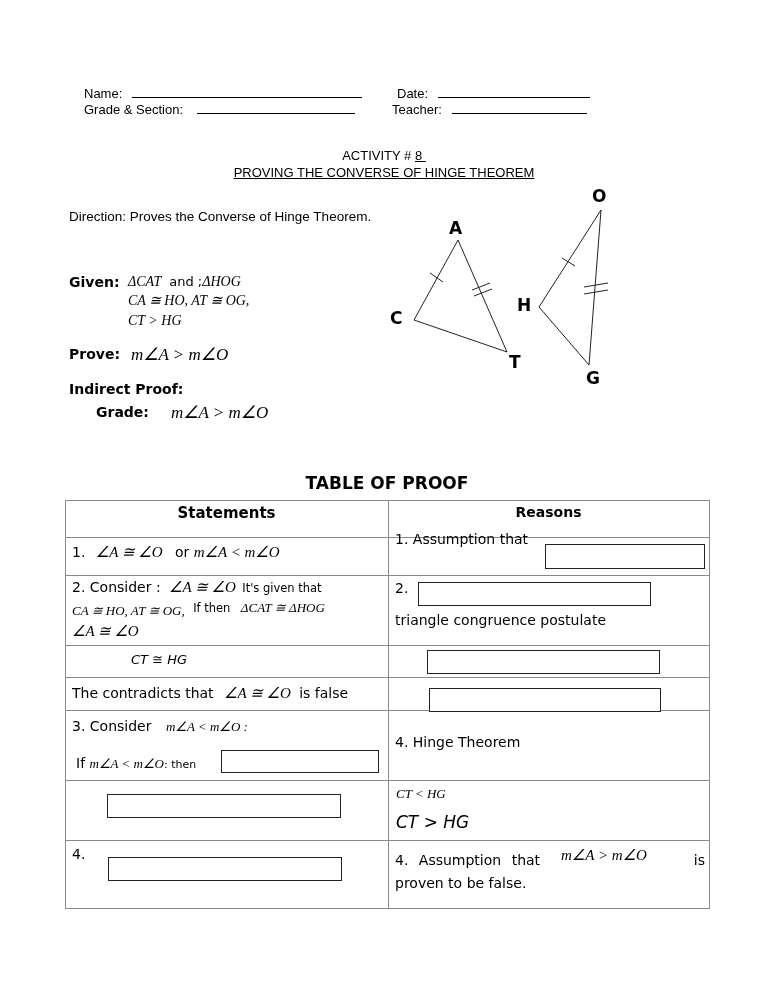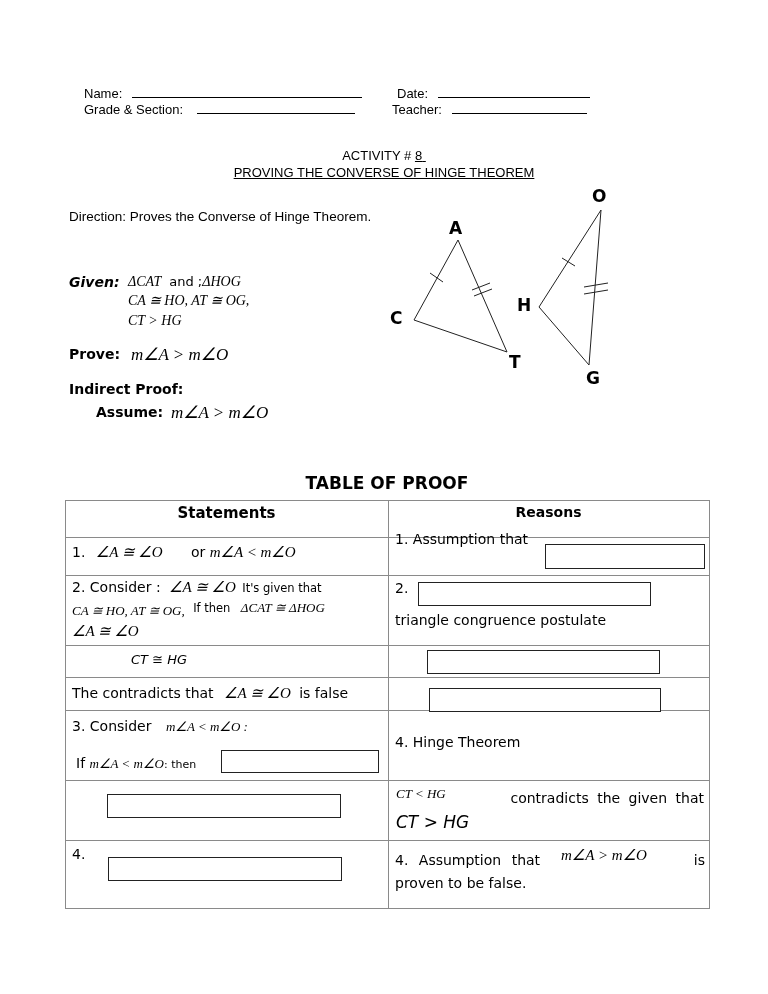--- a/index.html
+++ b/index.html
@@ -46,34 +46,34 @@
 </div>
 
 <div class="abs hdr center" style="left:200px; width:368px; top:148px;">
   <span>ACTIVITY # </span><span class="u">8</span><span class="u">&nbsp;</span>
 </div>
 <div class="abs hdr center u" style="left:180px; width:408px; top:165px;">PROVING THE CONVERSE OF HINGE THEOREM</div>
 
 <div class="abs hdr" style="left:69px; top:209px; font-size:13.5px;">Direction: Proves the Converse of Hinge Theorem.</div>
 
 <div class="abs" style="left:69px; top:273px;">
-  <span class="bold" style="font-size:14px;font-style:italic;">Given:</span>
+  <span class="bold" style="font-size:14px;">Given:</span>
 </div>
 <div class="abs" style="left:128px; top:273px; font-size:14px; white-space:nowrap;">
   <span class="math">ΔCAT</span>
   <span class="cal" style="font-size:13px; margin-left:4px;">and ;</span><span class="math">ΔHOG</span>
 </div>
 <div class="abs math" style="left:128px; top:292px; font-size:14px;">CA ≅ HO, AT ≅ OG,</div>
 <div class="abs math" style="left:128px; top:313px; font-size:14px;">CT &gt; HG</div>
 
 <div class="abs bold" style="left:69px; top:346px; font-size:14px;">Prove:</div>
 <div class="abs math" style="left:131px; top:344px; font-size:17px;">m∠A &gt; m∠O</div>
 
 <div class="abs bold" style="left:69px; top:381px; font-size:14px;">Indirect Proof:</div>
-<div class="abs bold" style="left:96px; top:404px; font-size:14px;">Assume:</div>
+<div class="abs bold" style="left:96px; top:404px; font-size:14px;">Grade:</div>
 <div class="abs math" style="left:171px; top:402px; font-size:17px;">m∠A &gt; m∠O</div>
 
 <svg class="abs" style="left:0; top:0;" width="768" height="994">
   <g stroke="#222" stroke-width="1" fill="none">
 
     <polyline points="458,240 414,320 507,352 458,240"></polyline>
 
     <line x1="430" y1="273" x2="443" y2="282"></line>
 
     <line x1="472" y1="290" x2="490" y2="283"></line>
@@ -110,21 +110,21 @@
   <div class="tbl-line-v" style="left:388px; top:500px; height:409px;"></div>
   <div class="tbl-line-v" style="left:709px; top:500px; height:409px;"></div>
 </div>
 
 <div class="abs center bold" style="left:65px; width:323px; top:504px; font-size:15px;">Statements</div>
 <div class="abs center bold" style="left:388px; width:321px; top:504px; font-size:14px;">Reasons</div>
 
 <div class="cell-text" style="left:72px; top:543px;">
   <span>1.</span>
   <span class="math m15" style="margin-left:6px;">∠A ≅ ∠O</span>
-  <span style="margin-left:24px;">or</span>
+  <span style="margin-left:8px;">or</span>
   <span class="math m15">m∠A &lt; m∠O</span>
 </div>
 <div class="cell-text" style="left:395px; top:531px;">1. Assumption that</div>
 <div class="box" style="left:545px; top:544px; width:160px; height:25px;"></div>
 
 <div class="cell-text" style="left:72px; top:578px;">
   <span>2. Consider :</span>
   <span class="math m15" style="margin-left:4px;">∠A ≅ ∠O</span>
   <span class="small" style="margin-left:2px; font-size:11.5px;">It's given that</span>
 </div>
@@ -157,21 +157,20 @@
 <div class="cell-text" style="left:76px; top:755px;">
   <span>If</span>
   <span class="math m13">m∠A &lt; m∠O</span><span class="small">: then</span>
 </div>
 <div class="box" style="left:221px; top:750px; width:158px; height:23px;"></div>
 <div class="cell-text" style="left:395px; top:734px;">4.  Hinge Theorem</div>
 
 <div class="box" style="left:107px; top:794px; width:234px; height:24px;"></div>
 <div class="cell-text" style="left:396px; top:788px; width:308px;">
   <span class="math m13" style="position:relative; top:-3px;">CT &lt; HG</span>
-  <span style="position:absolute; right:0; top:2px; word-spacing:4px;">contradicts   the   given   that</span>
 </div>
 <div class="cell-text math m17" style="left:396px; top:812px;">CT &gt; HG</div>
 
 <div class="cell-text" style="left:72px; top:846px;">4.</div>
 <div class="box" style="left:108px; top:857px; width:234px; height:24px;"></div>
 <div class="cell-text" style="left:395px; top:852px; width:310px;">
   <span style="word-spacing:6px;">4. Assumption        that</span>
   <span class="math m15" style="position:absolute; left:166px; top:-6px;">m∠A &gt; m∠O</span>
   <span style="position:absolute; right:0; top:0;">is</span>
 </div>

